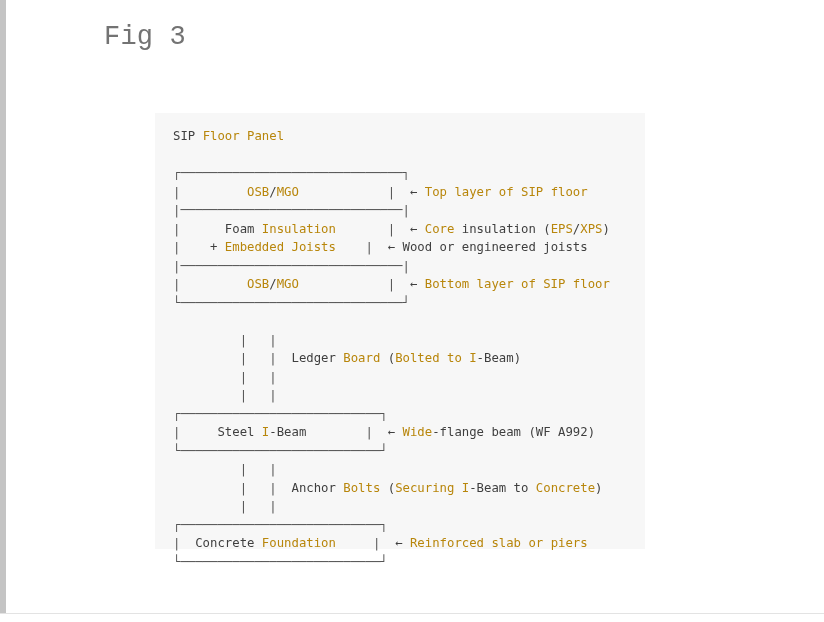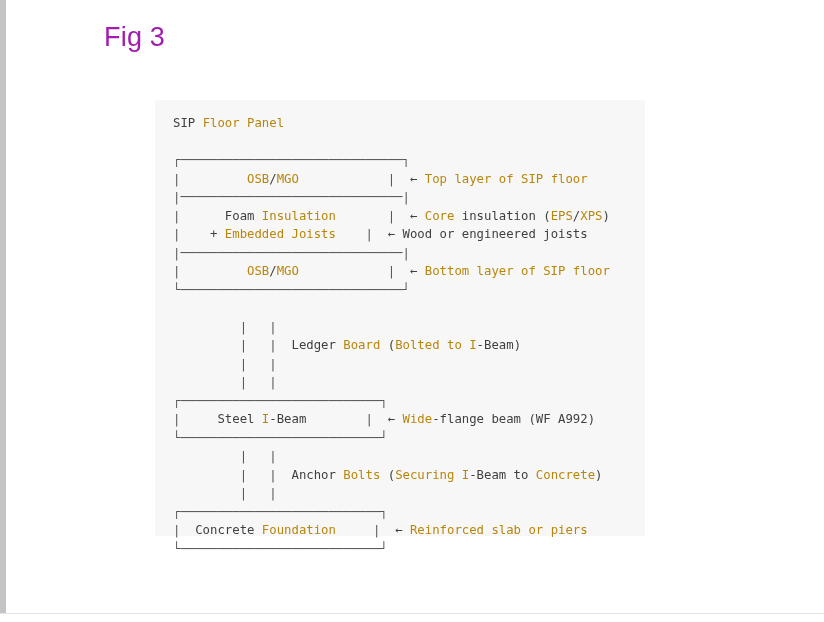--- a/index.html
+++ b/index.html
@@ -38,29 +38,29 @@
     height: 8px;
     background: #ffffff;
   }
 
   #fig-title {
     position: absolute;
     left: 104px;
     top: 22px;
     font-size: 27px;
     font-weight: 400;
-    color: #a21caf;
+    color: #737373;
     letter-spacing: 0.2px;
-    font-family: Liberation Sans, sans-serif;
+    font-family: Liberation Mono, monospace;
   }
 
   #diagram-panel {
     position: absolute;
     left: 155px;
-    top: 100px;
+    top: 113px;
     width: 490px;
     height: 436px;
     background: #f7f7f7;
   }
 
   pre#ascii-art {
     margin: 0;
     padding: 14px 0 0 18px;
     font-family: "DejaVu Sans Mono", "Liberation Mono", monospace;
     font-size: 12.3px;

